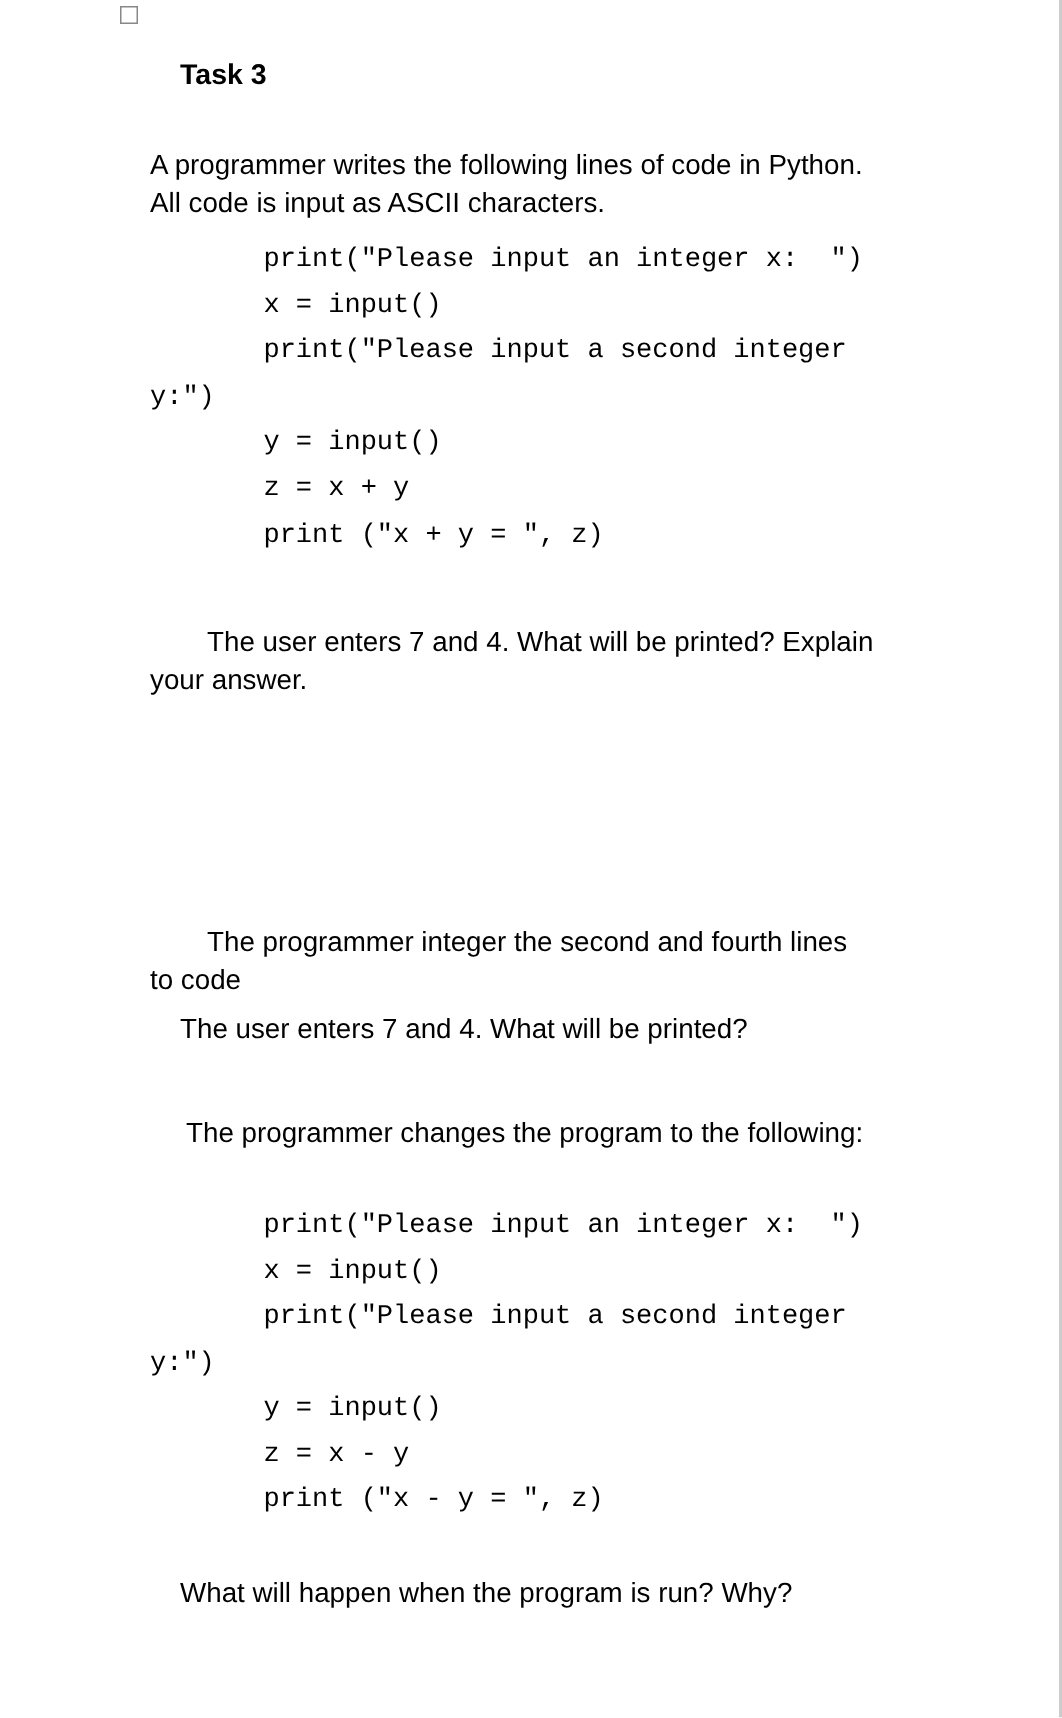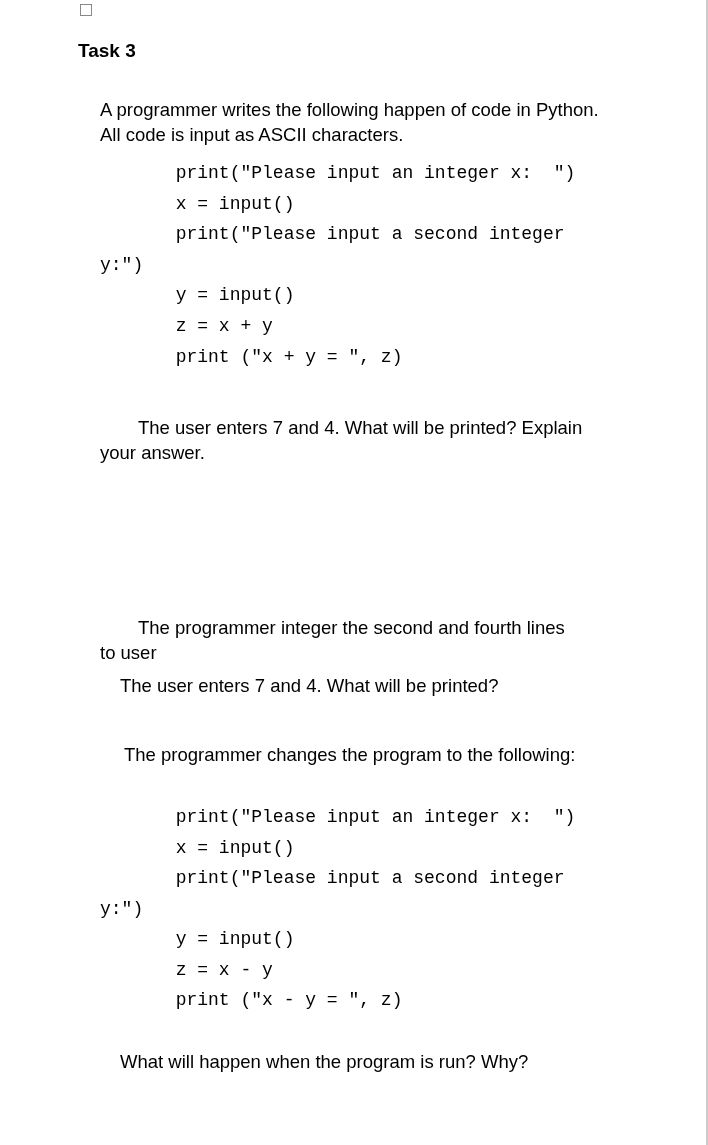--- a/index.html
+++ b/index.html
@@ -17,20 +17,21 @@
       top: 4px;
       width: 12px;
       height: 12px;
       border: 1px solid #888;
       background: #fff;
     }
     h2 {
       font-size: 19px;
       font-weight: bold;
       margin-bottom: 36px;
+      margin-left: 42px;
     }
     .body-indent {
       margin-left: 22px;
       font-size: 18.5px;
       line-height: 1.35;
     }
     .para { margin-bottom: 0; }
     pre.code {
       font-family: "Courier New", Courier, monospace;
       font-size: 18px;
@@ -47,21 +48,21 @@
 <body>
 
 <div class="page">
   <div class="checkbox"></div>
 
   <h2>Task 3</h2>
 
   <div class="body-indent">
 
     <div class="para">
-      <span>A programmer writes the following happen of code in Python.</span><br>
+      <span>A programmer writes the following lines of code in Python.</span><br>
       <span>All code is input as ASCII characters.</span>
     </div>
 
     <pre class="code">       print("Please input an integer x:  ")
        x = input()
        print("Please input a second integer
 y:")
        y = input()
        z = x + y
        print ("x + y = ", z)</pre>
@@ -74,21 +75,21 @@
       </div>
       <span>your answer.</span>
     </div>
 
     <div class="gap-big"></div>
 
     <div class="para">
       <div class="hanging">
         <span>The programmer integer the second and fourth lines</span>
       </div>
-      <span>to user</span>
+      <span>to code</span>
     </div>
 
 
     <div style="height:8px;"></div>
 
     <div class="para" style="margin-left:20px;">The user enters 7 and 4. What will be printed?</div>
 
     <div style="height:44px;"></div>
 
     <div class="para" style="margin-left:24px;">The programmer changes the program to the following:</div>

